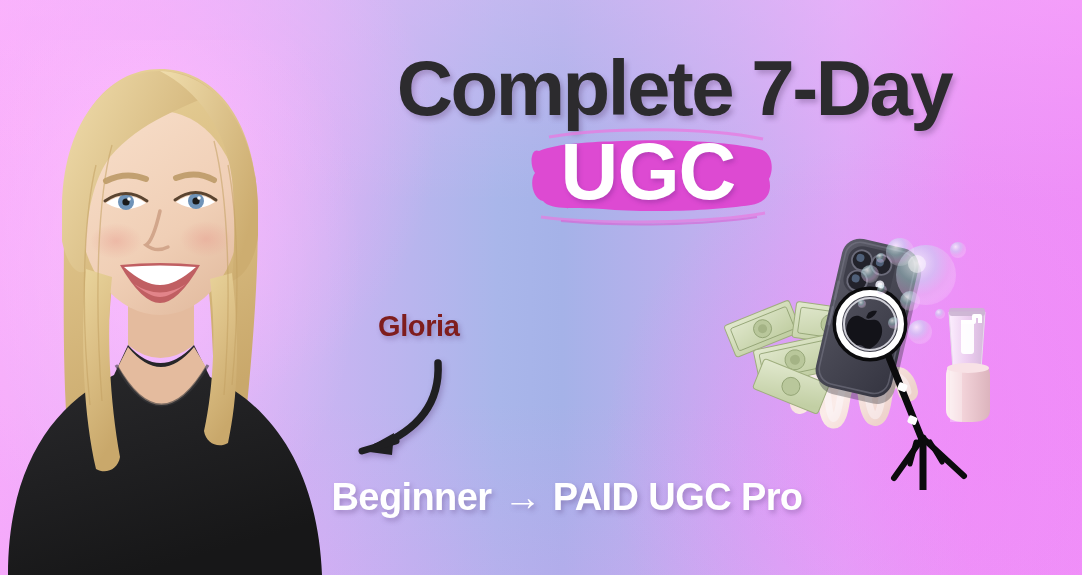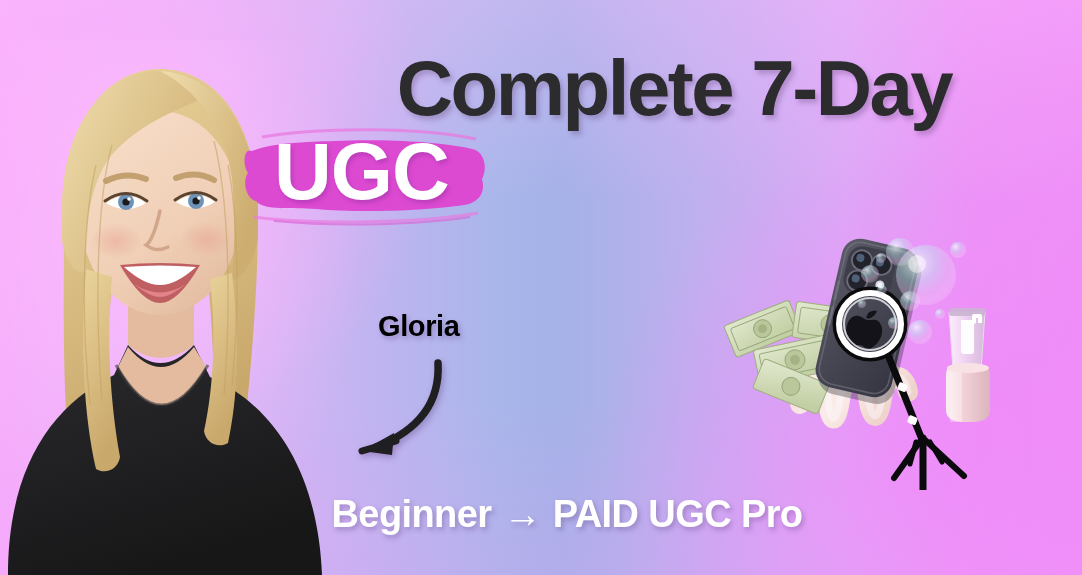--- a/index.html
+++ b/index.html
@@ -65,20 +65,21 @@
     font-size: 78px;
     text-align: center;
     padding-left: 8px;
   }
   .title-line-2 {
     font-size: 80px;
     display: flex;
     align-items: center;
     margin-top: 10px;
     margin-left: -52px;
+    flex-direction: column;
   }
   .ugc-wrap {
     position: relative;
     display: inline-block;
     padding: 0 14px 0 26px;
     margin-right: 4px;
   }
   .ugc-brush { position: absolute; left: -10px; top: -14px; width: 262px; height: 106px; }
   .ugc-text {
     position: relative;
@@ -89,35 +90,35 @@
     text-shadow: 2px 3px 4px rgba(120,40,140,0.35);
   }
   .masterclass { margin-left: -4px; }
 
   
   .gloria {
     position: absolute;
     left: 378px; top: 310px;
     font-size: 29px;
     font-weight: 700;
-    color: #000000;
+    color: #7f1d1d;
     letter-spacing: -0.4px;
     text-shadow: 2px 3px 5px rgba(90,60,120,0.35);
   }
   .gloria-arrow {
     position: absolute;
     left: 336px; top: 355px;
     width: 130px; height: 110px;
     filter: drop-shadow(2px 3px 3px rgba(80,50,110,0.35));
   }
 
   
   .tagline {
     position: absolute;
-    left: 0; right: 0; top: 493px;
+    left: 0; right: 0; top: 476px;
     text-align: center;
     padding-left: 52px;
     font-size: 38px;
     font-weight: 700;
     color: #ffffff;
     letter-spacing: -0.6px;
     text-shadow: 2px 3px 5px rgba(90,60,120,0.35);
     white-space: nowrap;
   }
   .tagline .arrow-glyph { margin: 0 12px; font-weight: 400; }

